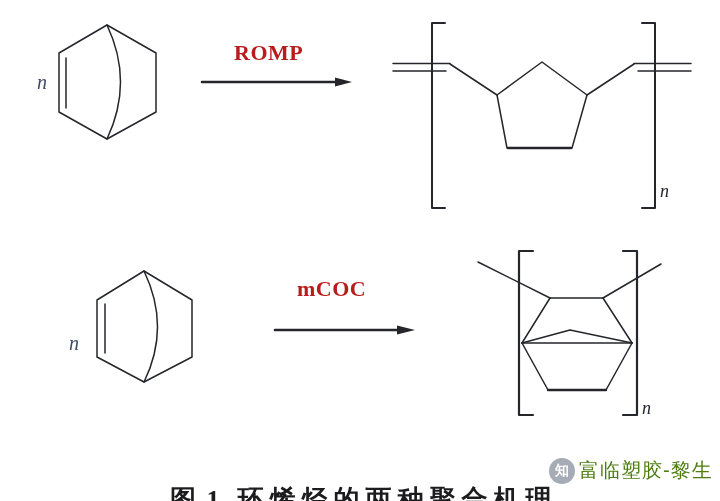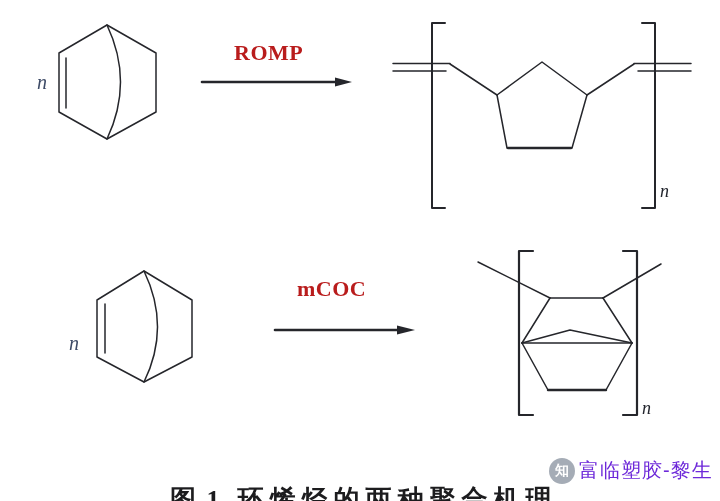--- a/index.html
+++ b/index.html
@@ -76,21 +76,21 @@
     font-weight: bold;
     display: flex;
     align-items: center;
     justify-content: center;
     font-family: "Liberation Sans", sans-serif;
     flex: 0 0 auto;
   }
   .wm-text {
     font-family: "Liberation Sans", sans-serif;
     font-size: 20px;
-    color: #6d28d9;
+    color: #4d7c0f;
     letter-spacing: 1px;
   }
 </style>
 </head>
 <body>
 
 <div class="stage">
 
   <svg class="lineart" width="720" height="501" viewBox="0 0 720 501" fill="none" stroke="#25262b" stroke-width="1.5" stroke-linecap="round" stroke-linejoin="round">
 

